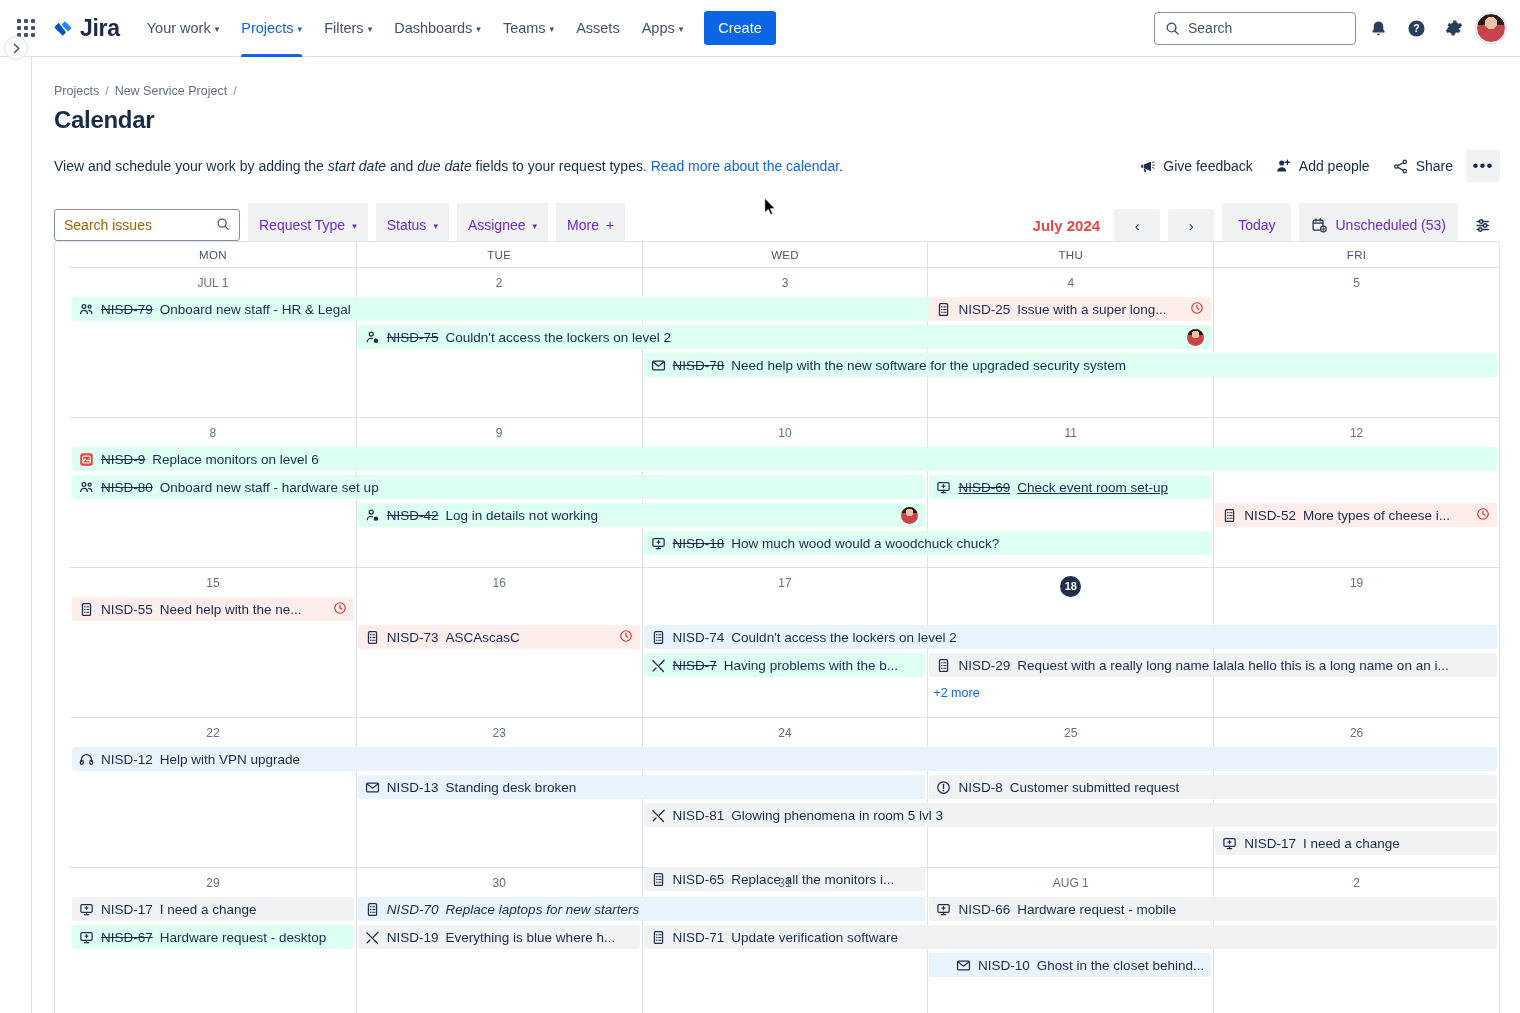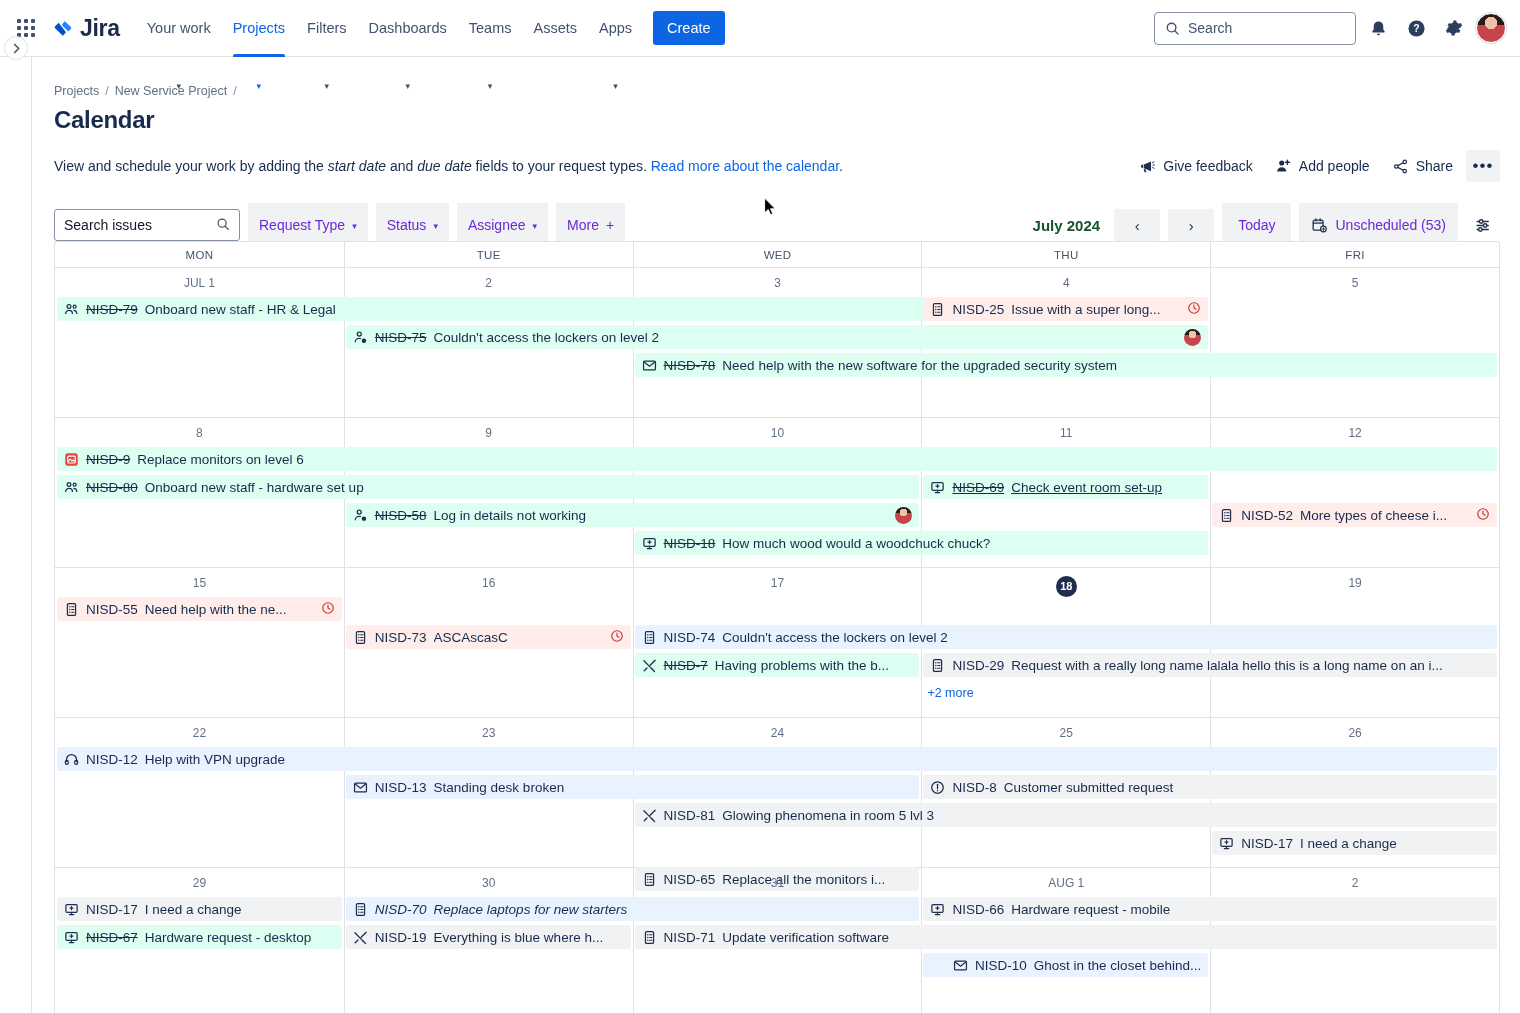--- a/index.html
+++ b/index.html
@@ -22,22 +22,22 @@
     position:relative;
   }
   .topline { position:absolute; top:0; left:0; right:0; height:3px; background:#d9c98a; }
   .appswitcher { width:32px; height:32px; display:flex; align-items:center; justify-content:center; cursor:pointer; border-radius:4px;}
   .grid9 { display:grid; grid-template-columns:repeat(3,4px); grid-template-rows:repeat(3,4px); gap:3px; }
   .grid9 i { display:block; width:4px; height:4px; background:#42526e; border-radius:1px; }
   .brand { display:flex; align-items:center; gap:6px; margin-left:10px; margin-right:16px; cursor:pointer;}
   .brand .jtxt { font-size:23px; font-weight:600; letter-spacing:-0.3px; color:#1d2b4b; }
   .navitem {
     font-size:14.5px; color:#42526e; padding:8px 9px; margin:0 2px;
-    border-radius:3px; cursor:pointer; display:flex; align-items:center; gap:16px;
-    position:relative; height:57px; line-height:41px;flex-direction:column;
+    border-radius:3px; cursor:pointer; display:flex; align-items:center; gap:4px;
+    position:relative; height:57px; line-height:41px;
   }
   .navitem.active { color:#0c66e4; font-weight:500; }
   .navitem.active:after { content:""; position:absolute; left:9px; right:9px; bottom:0; height:3px; background:#0c66e4; border-radius:2px 2px 0 0;}
   .caret { font-size:9px; position:relative; top:1px;}
   .createbtn {
     background:#0c66e4; color:#fff; font-size:14.5px; font-weight:500;
     border:none; border-radius:3px; padding:9px 14px; cursor:pointer; margin-left:10px;
   }
   .nav-right { margin-left:auto; display:flex; align-items:center; gap:6px; }
   .searchbox {
@@ -68,29 +68,29 @@
   .subrow { display:flex; align-items:center; margin-top:16px; }
   .subtext { font-size:14px; color:#172b4d; }
   .subtext i { font-style:italic; }
   .subtext a { color:#0c66e4; text-decoration:none; cursor:pointer; }
   .actions { margin-left:auto; display:flex; align-items:center; gap:4px; }
   .actbtn { display:flex; align-items:center; gap:7px; font-size:14px; color:#172b4d; padding:6px 9px; border-radius:3px; cursor:pointer; background:none; border:none; font-family:inherit;}
   .moredots { background:#f1f2f4; width:34px; height:32px; border-radius:3px; display:flex; align-items:center; justify-content:center; cursor:pointer; letter-spacing:1px; font-size:17px; color:#172b4d; line-height:0.6;}
   
   .toolbar { display:flex; align-items:center; margin-top:21px; gap:8px; }
   .searchissues { width:186px; height:32px; border:1px solid #8590a2; border-radius:3px; display:flex; align-items:center; padding:0 9px; cursor:text;}
-  .searchissues span { font-size:14px; color:#0f172a; }
+  .searchissues span { font-size:14px; color:#a16207; }
   .searchissues .mag { margin-left:auto; }
   .filterbtn { height:44px; background:#f1f2f4; border:none; border-radius:0; font-size:14px; color:#6d28d9; padding:0 11px; display:flex; align-items:center; gap:7px; cursor:pointer; font-family:inherit;}
   .tb-right { margin-left:auto; display:flex; align-items:center; gap:8px; }
-  .monthlabel { font-size:15px; font-weight:600; color:#14532d; margin-right:6px; }
+  .monthlabel { font-size:15px; font-weight:600; color:#ef4444; margin-right:6px; }
   .navsq { width:46px; height:32px; background:#f1f2f4; border:none; border-radius:3px; display:flex; align-items:center; justify-content:center; cursor:pointer; color:#172b4d; font-size:15px;}
   .settingsq { width:34px; height:32px; background:#fff; border:none; border-radius:3px; display:flex; align-items:center; justify-content:center; cursor:pointer; }
   
-  #cal { position:absolute; left:54px; right:20px; top:241px; bottom:0; border:1px solid #dfe1e6; border-bottom:none; border-radius:3px 3px 0 0; overflow:hidden; background:#fff;}
+  #cal { position:absolute; left:54px; right:20px; top:241px; bottom:0; border:1px solid #dfe1e6; border-bottom:none; border-radius:3px 3px 0 0; overflow:hidden; background:#fff;padding-left:15px;}
   .dowrow { display:grid; grid-template-columns:repeat(5,1fr); border-bottom:1px solid #dfe1e6; height:26px;}
   .dow { font-size:11.5px; color:#44546f; text-align:center; line-height:26px; letter-spacing:0.3px; border-left:1px solid #dfe1e6;}
   .dow:first-child{border-left:none;}
   .week { position:relative; border-bottom:1px solid #dfe1e6; height:150px; }
   .week:last-child{border-bottom:none;}
   .daycols { position:absolute; inset:0; display:grid; grid-template-columns:repeat(5,1fr); }
   .daycol { border-left:1px solid #dfe1e6; }
   .daycol:first-child{border-left:none;}
   .daynum { font-size:12px; color:#626f86; text-align:center; padding-top:8px; height:28px;}
   .todaypill { display:inline-block; background:#1f2e4d; color:#fff; border-radius:50%; width:21px; height:21px; line-height:21px; font-size:11px; font-weight:600; }
@@ -446,21 +446,21 @@
             <span class="etxt">Check event room set-up</span>
           </div>
           <div class="ev green done" style="left: calc(20% + 2px); width: calc(40% - 4px); top: 56px;">
             <span class="evicon">
               <svg width="15" height="15" viewBox="0 0 24 24">
                 <circle cx="10" cy="6.5" r="3.2" fill="none" stroke="#1f2e4d" stroke-width="2"></circle>
                 <path d="M3.5 19.5c0-3.4 2.9-6 6.5-6 1 0 2 .2 2.8.6" fill="none" stroke="#1f2e4d" stroke-width="2"></path>
                 <circle cx="17.5" cy="17" r="3.6" fill="#1f2e4d"></circle>
               </svg>
             </span>
-            <span class="key">NISD-58</span>
+            <span class="key">NISD-42</span>
             <span class="etxt">Log in details not working</span>
             <span class="mini-avatar"></span>
           </div>
           <div class="ev red" style="left: calc(80% + 2px); width: calc(20% - 4px); top: 56px;">
             <span class="evicon">
               <svg width="15" height="15" viewBox="0 0 24 24">
                 <rect x="5.5" y="2.5" width="13" height="19" rx="2" fill="none" stroke="#1f2e4d" stroke-width="2"></rect>
                 <circle cx="9.3" cy="7.5" r="1.15" fill="#1f2e4d"></circle>
                 <circle cx="9.3" cy="12" r="1.15" fill="#1f2e4d"></circle>
                 <circle cx="9.3" cy="16.5" r="1.15" fill="#1f2e4d"></circle>

